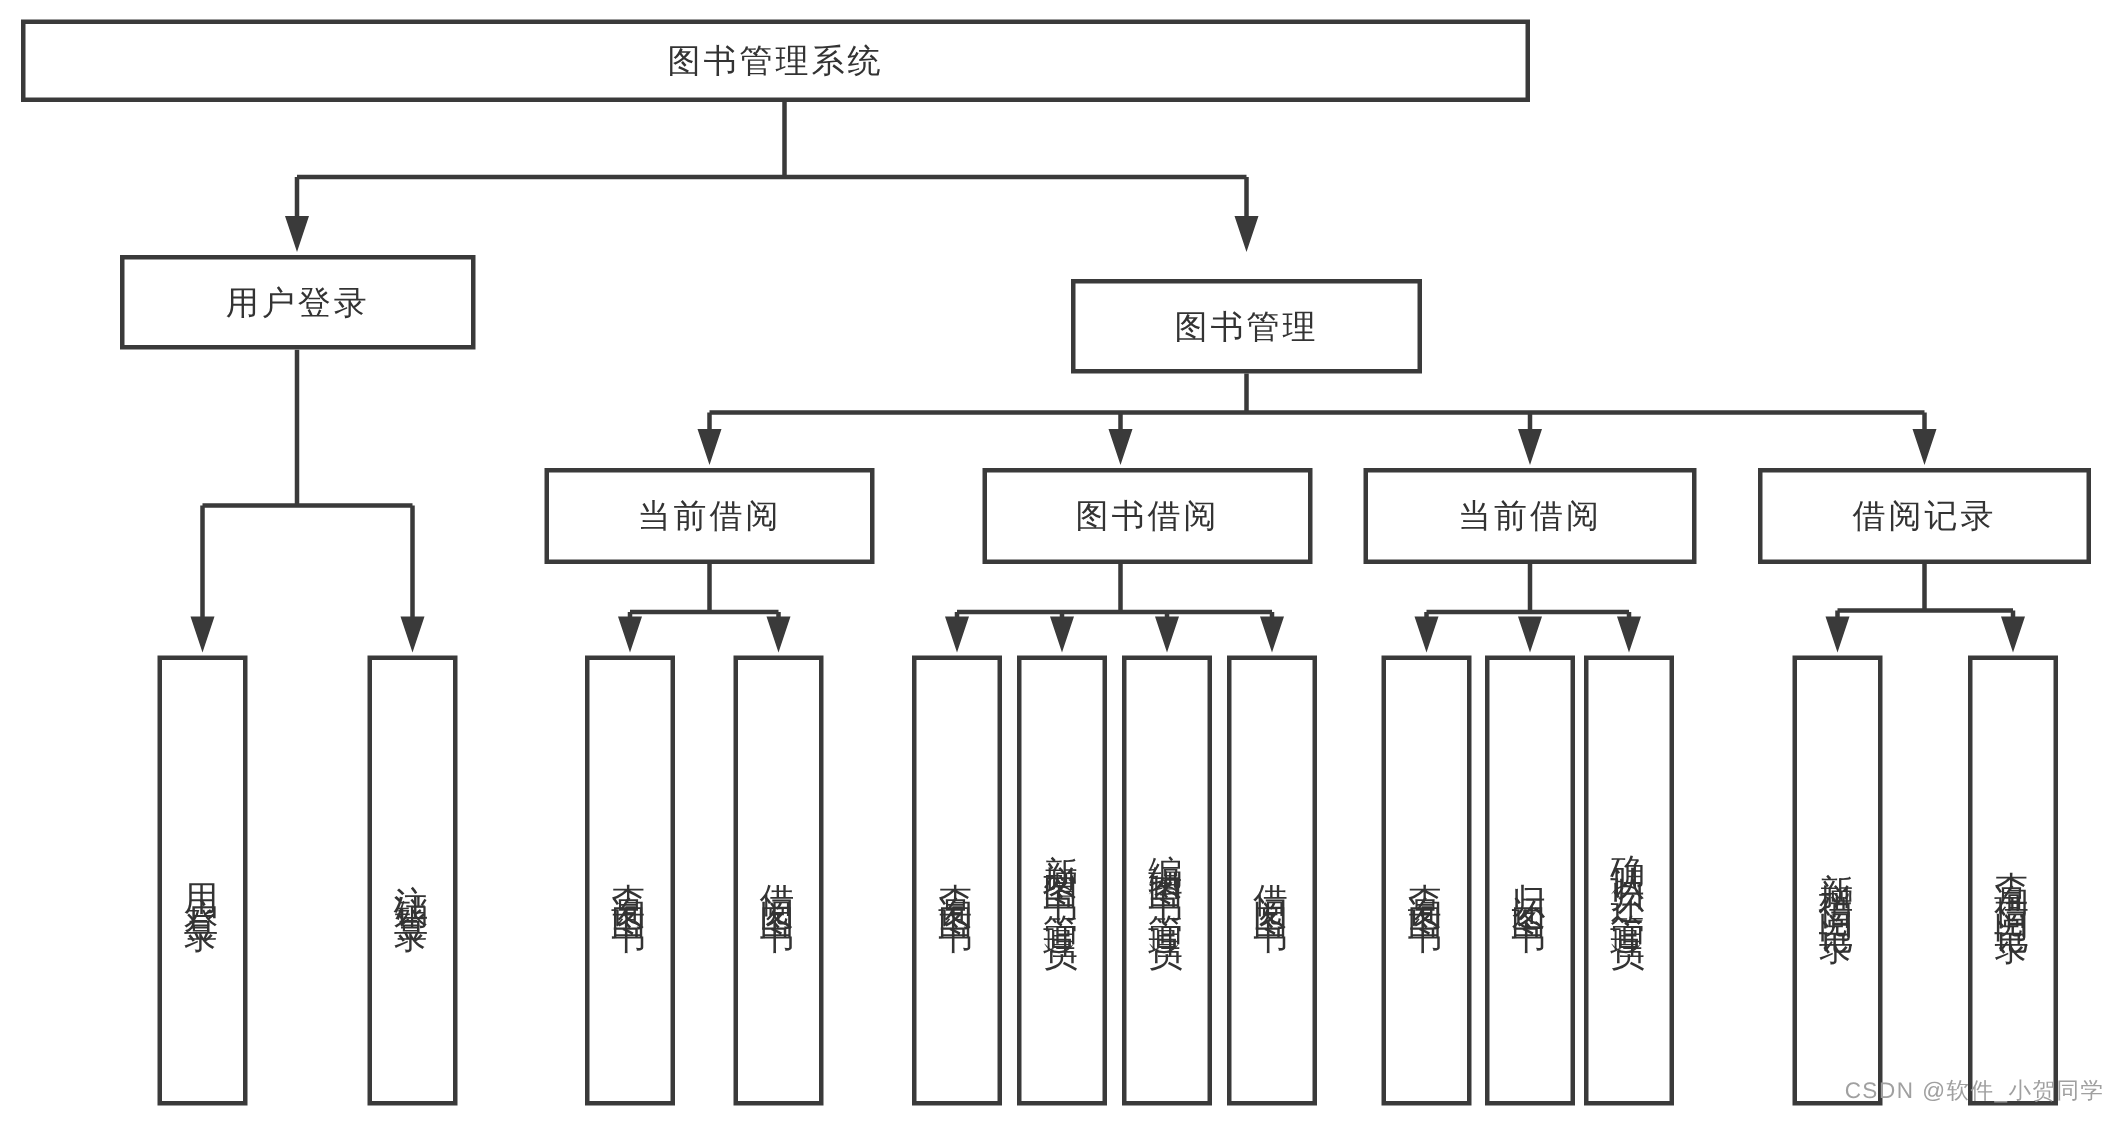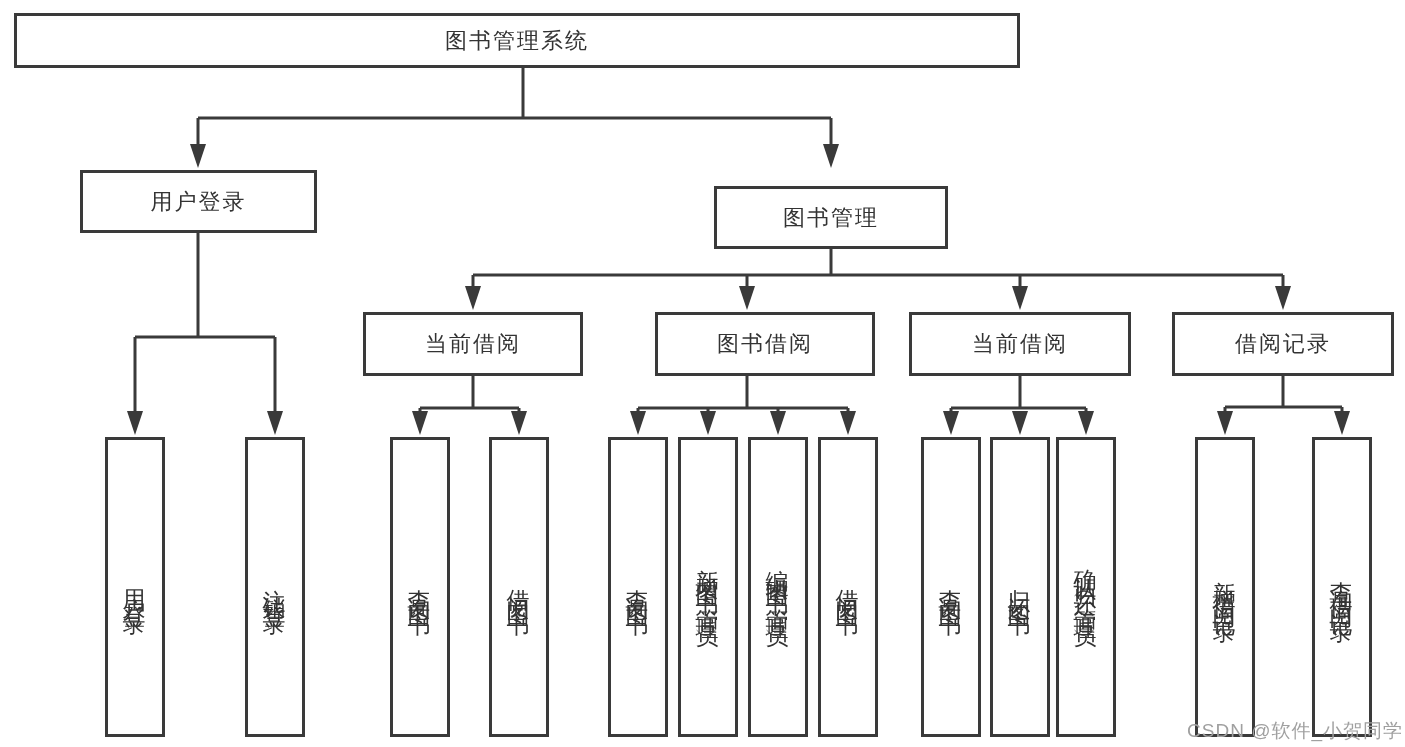--- a/index.html
+++ b/index.html
@@ -59,21 +59,21 @@
     writing-mode: vertical-rl;
     text-orientation: mixed;
     font-size: 23px;
     letter-spacing: 8px;
     white-space: nowrap;
   }
   .watermark {
     position: absolute;
     right: 2px;
     top: 718px;
-    font-size: 19px;
+    font-size: 15px;
     letter-spacing: 1px;
     color: var(--watermark);
     white-space: nowrap;
   }
 </style>
 </head>
 <body>
 
 <div id="canvas">
 

